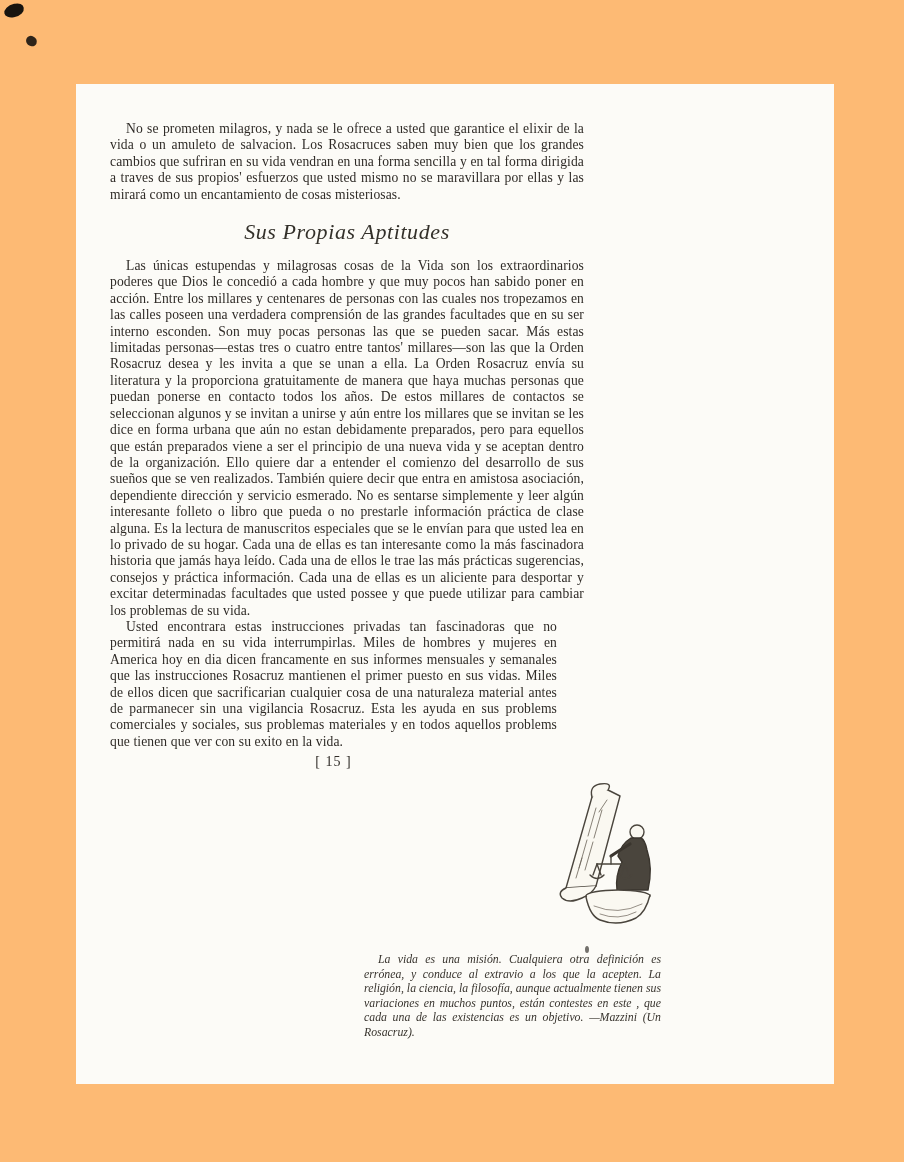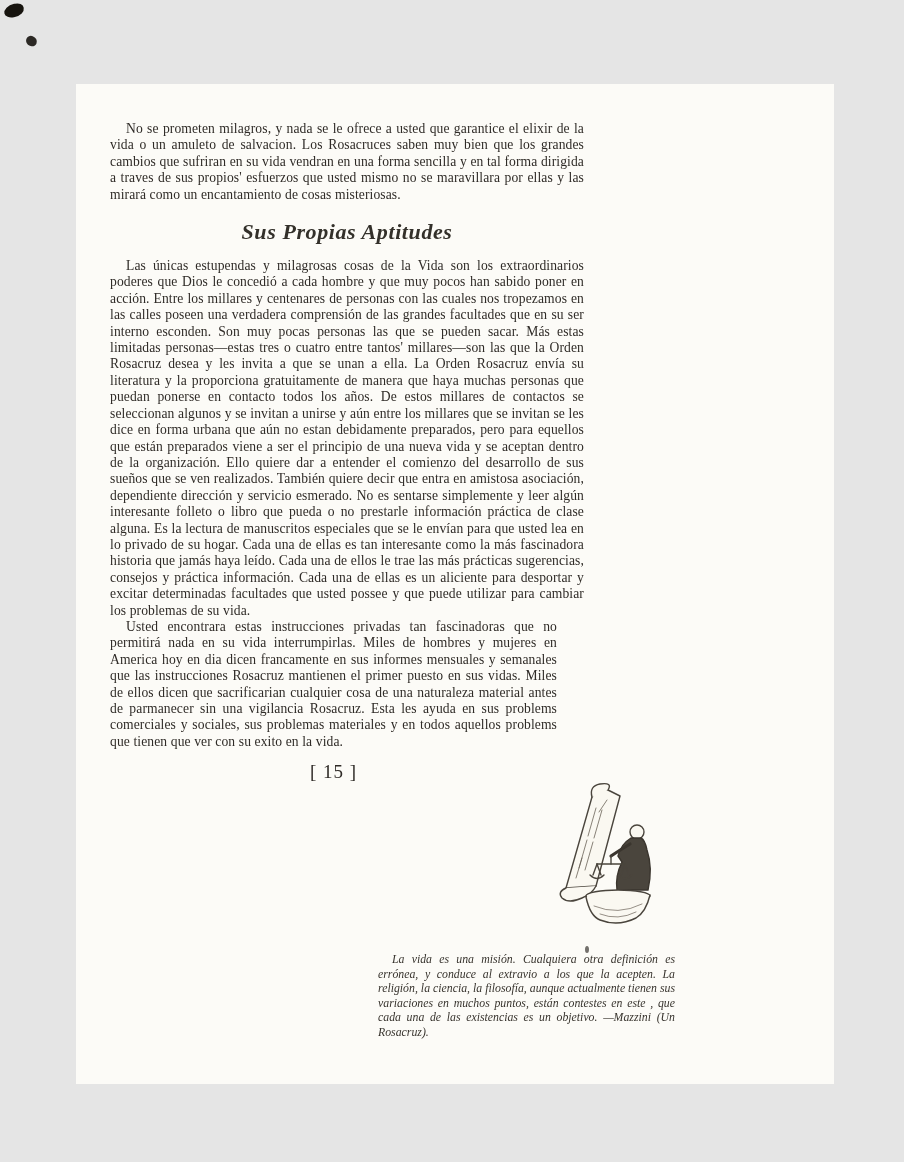--- a/index.html
+++ b/index.html
@@ -6,21 +6,21 @@
   html, body { margin: 0; padding: 0; }
   body {
     width: 904px; height: 1162px;
     background: #ffffff;
     font-family: "Liberation Serif", serif;
     color: #2f2b27;
   }
   .page {
     position: relative;
     width: 904px; height: 1162px;
-    background: #e5e5e5;
+    background: #fdba74;
     overflow: hidden;
   }
   
   .paper {
     position: absolute;
     left: 76px; top: 84px;
     width: 758px; height: 1000px;
     background: #fcfbf7;
   }
   
@@ -34,41 +34,41 @@
     left: 110px; top: 121px;
     width: 474px;
     font-size: 13.6px;
     line-height: 16.4px;
     text-align: justify;
     letter-spacing: 0.1px;
   }
   .col p { margin: 0; text-indent: 16px; }
   .heading {
     font-style: italic;
-    font-weight: bold;
+    font-weight: normal;
     font-size: 22px;
     line-height: 26px;
     text-align: center;
     text-indent: 0;
     letter-spacing: 0.6px;
     margin: 16px 0 13px 0;
     color: #33302a;
   }
   .heading.second { margin: 26px 0 15px 0; }
   .par3 { width: 447px; }
   .pagenum {
     width: 447px;
     text-align: center;
-    margin-top: 14px;
-    font-size: 19px;
+    margin-top: 4px;
+    font-size: 14px;
     letter-spacing: 1px;
   }
   .quote {
     position: absolute;
-    left: 378px; top: 952px;
+    left: 364px; top: 952px;
     width: 297px;
     font-style: italic;
     font-size: 11.8px;
     line-height: 14.6px;
     text-align: justify;
     text-indent: 14px;
     color: #38342e;
   }
   .illustration {
     position: absolute;

